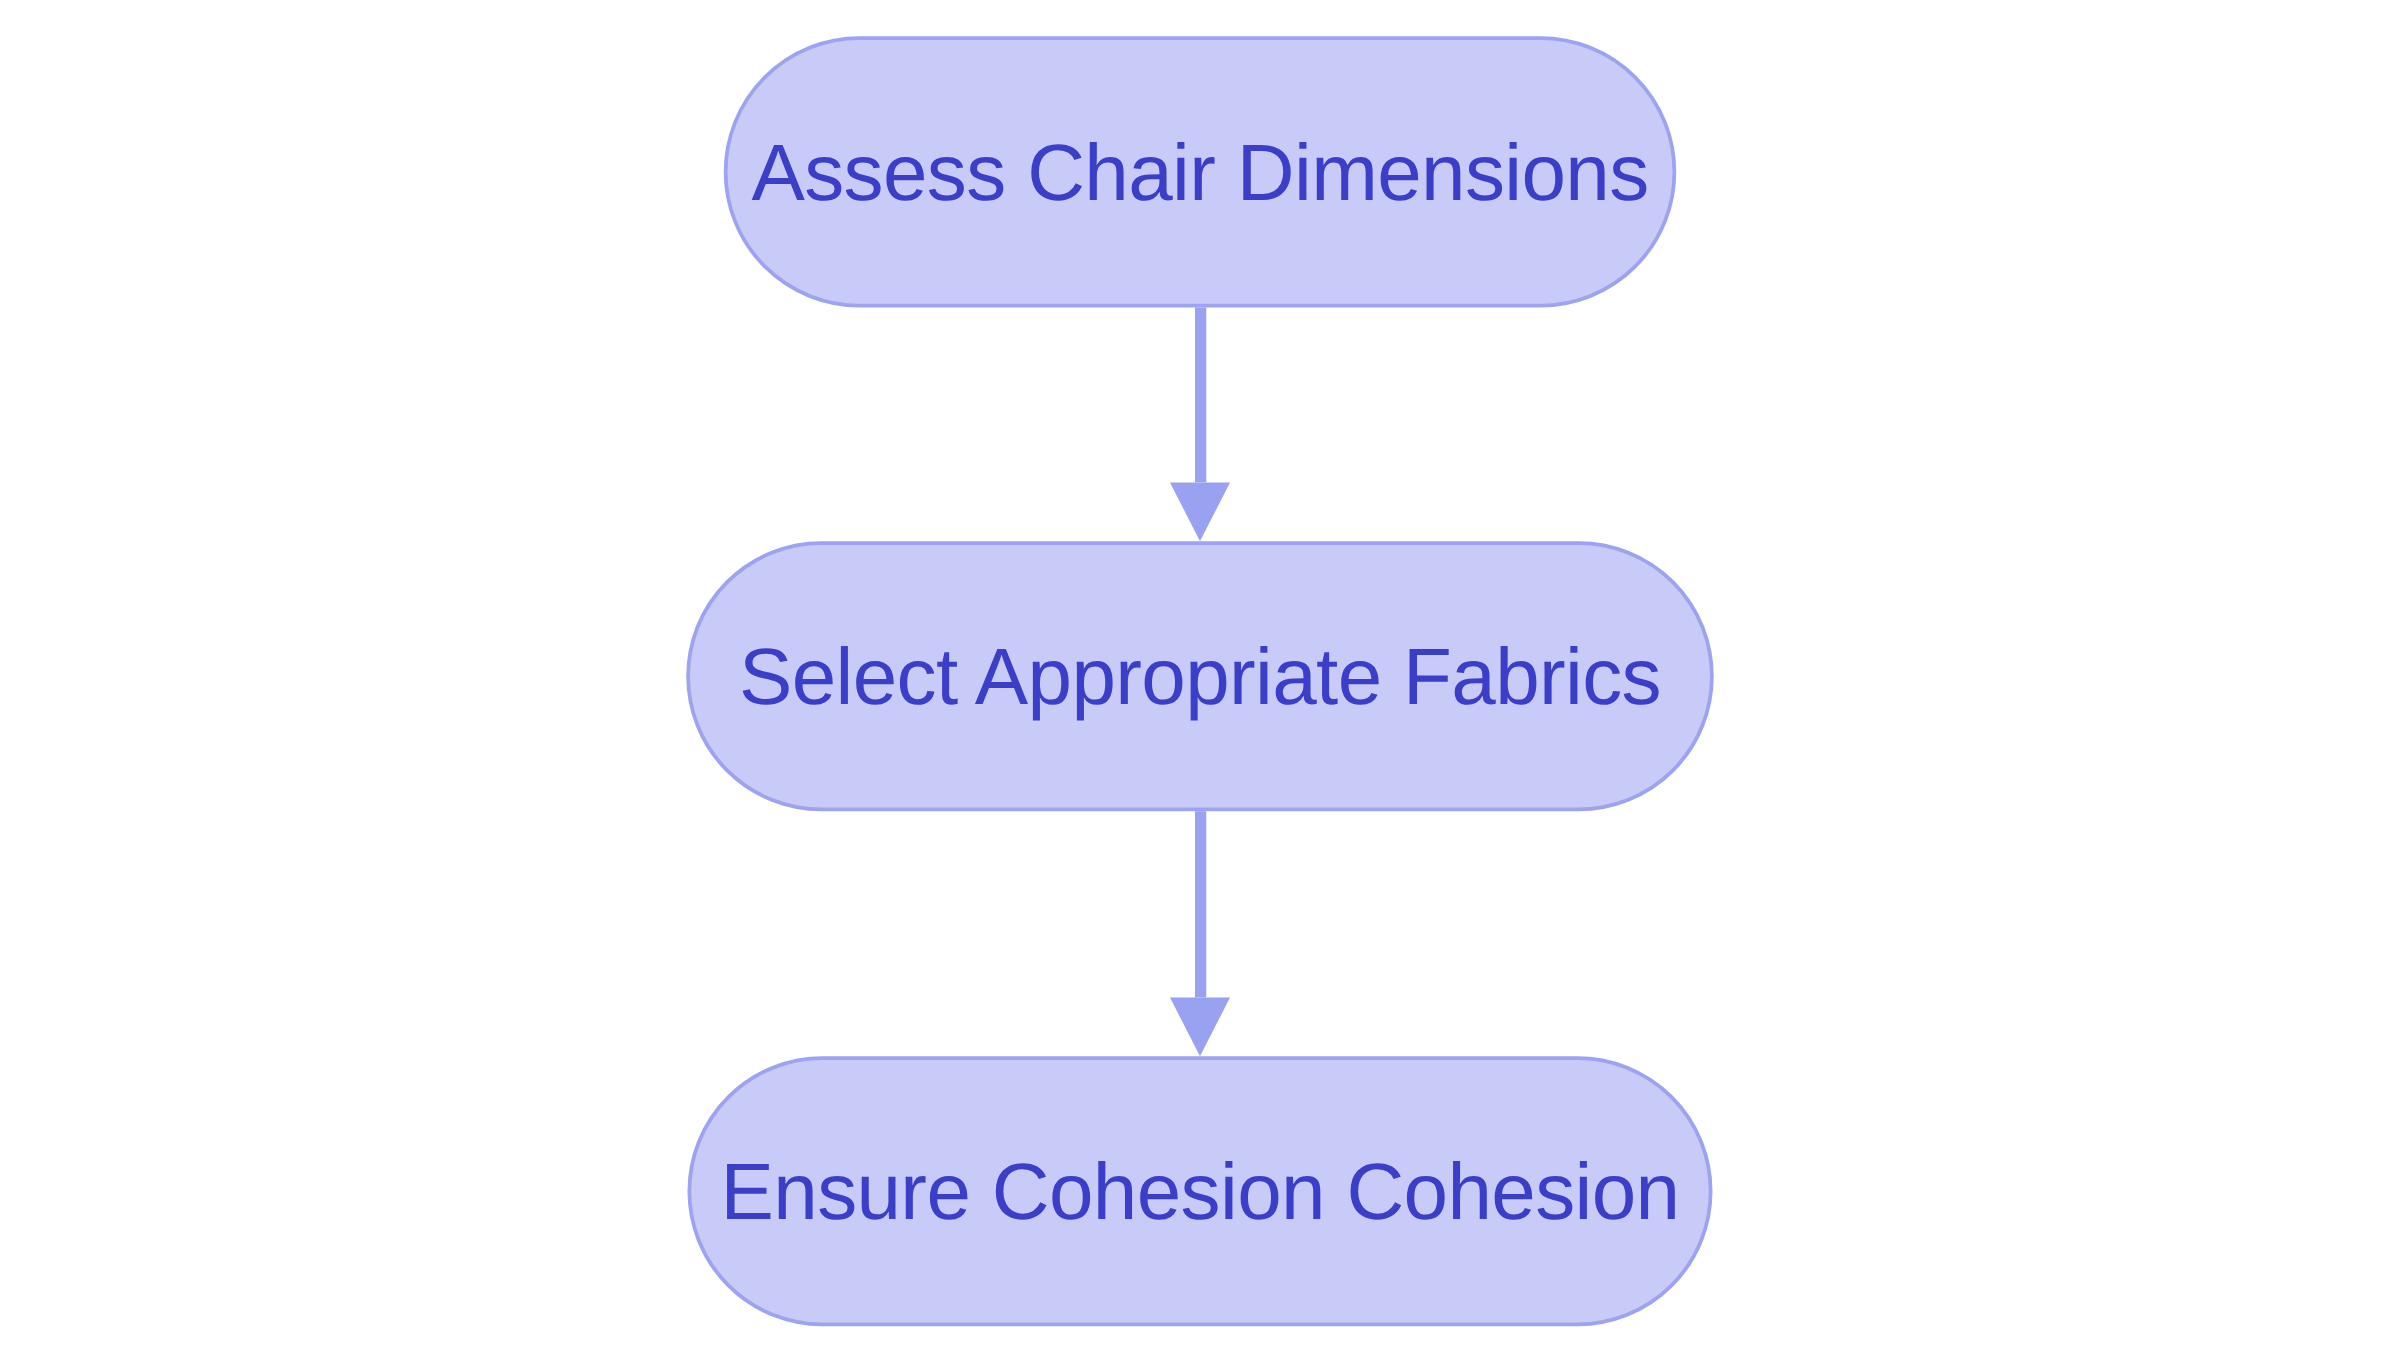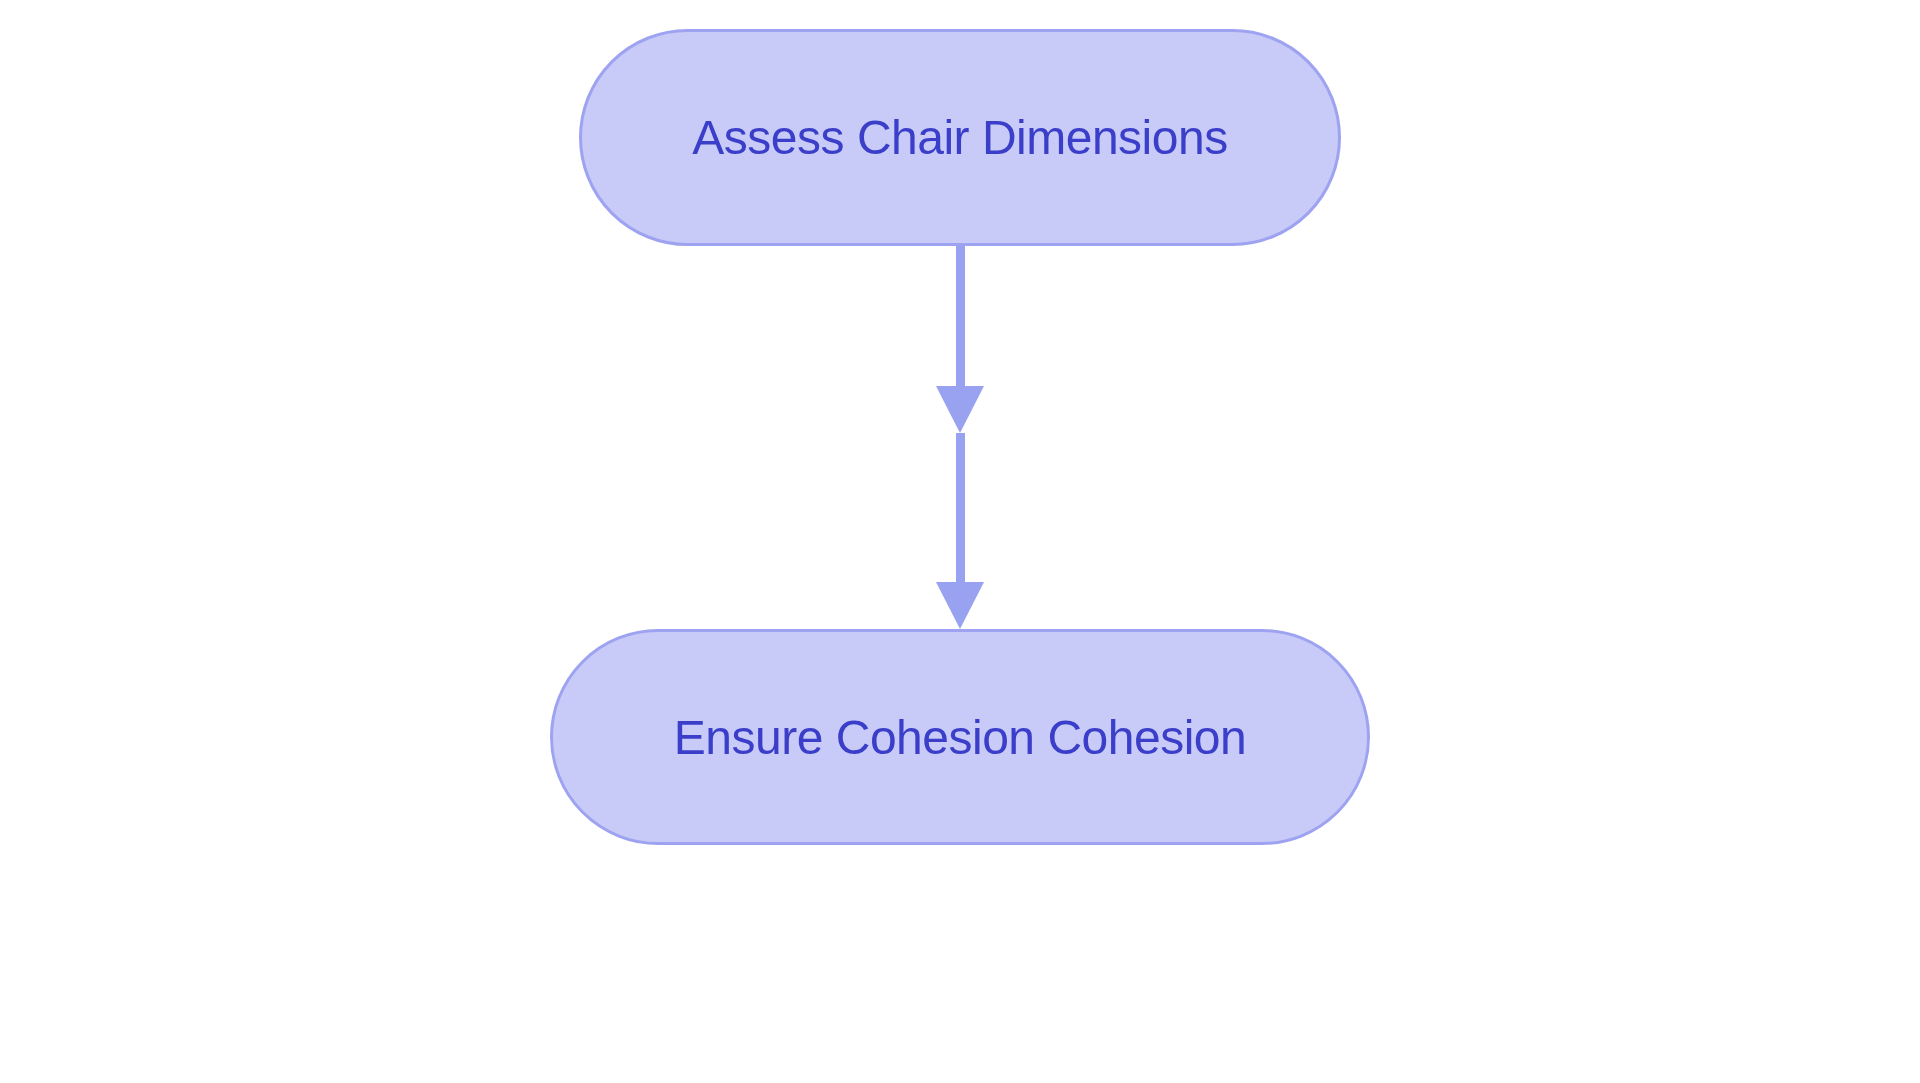--- a/index.html
+++ b/index.html
@@ -31,21 +31,21 @@
     justify-content: center;
     background: var(--node-fill);
     border: 3px solid var(--node-border);
     border-radius: 112px;
     flex-shrink: 0;
   }
   .node-1 { width: 762px; height: 217px; }
   .node-2 { width: 822px; height: 216px; }
   .node-3 { width: 820px; height: 216px; }
   .node-label {
-    font-size: 48px;
+    font-size: 64px;
     letter-spacing: -0.5px;
     color: var(--text-color);
     white-space: nowrap;
   }
   .arrow {
     display: flex;
     flex-direction: column;
     align-items: center;
     flex-shrink: 0;
   }
@@ -72,20 +72,23 @@
 
   <div class="node node-1">
     <span class="node-label">Assess Chair Dimensions</span>
   </div>
 
   <div class="arrow arrow-1">
     <div class="arrow-shaft"></div>
     <div class="arrow-head"></div>
   </div>
 
+  <div class="node node-2">
+    <span class="node-label">Select Appropriate Fabrics</span>
+  </div>
 
   <div class="arrow arrow-2">
     <div class="arrow-shaft"></div>
     <div class="arrow-head"></div>
   </div>
 
   <div class="node node-3">
     <span class="node-label">Ensure Cohesion Cohesion</span>
   </div>
 

